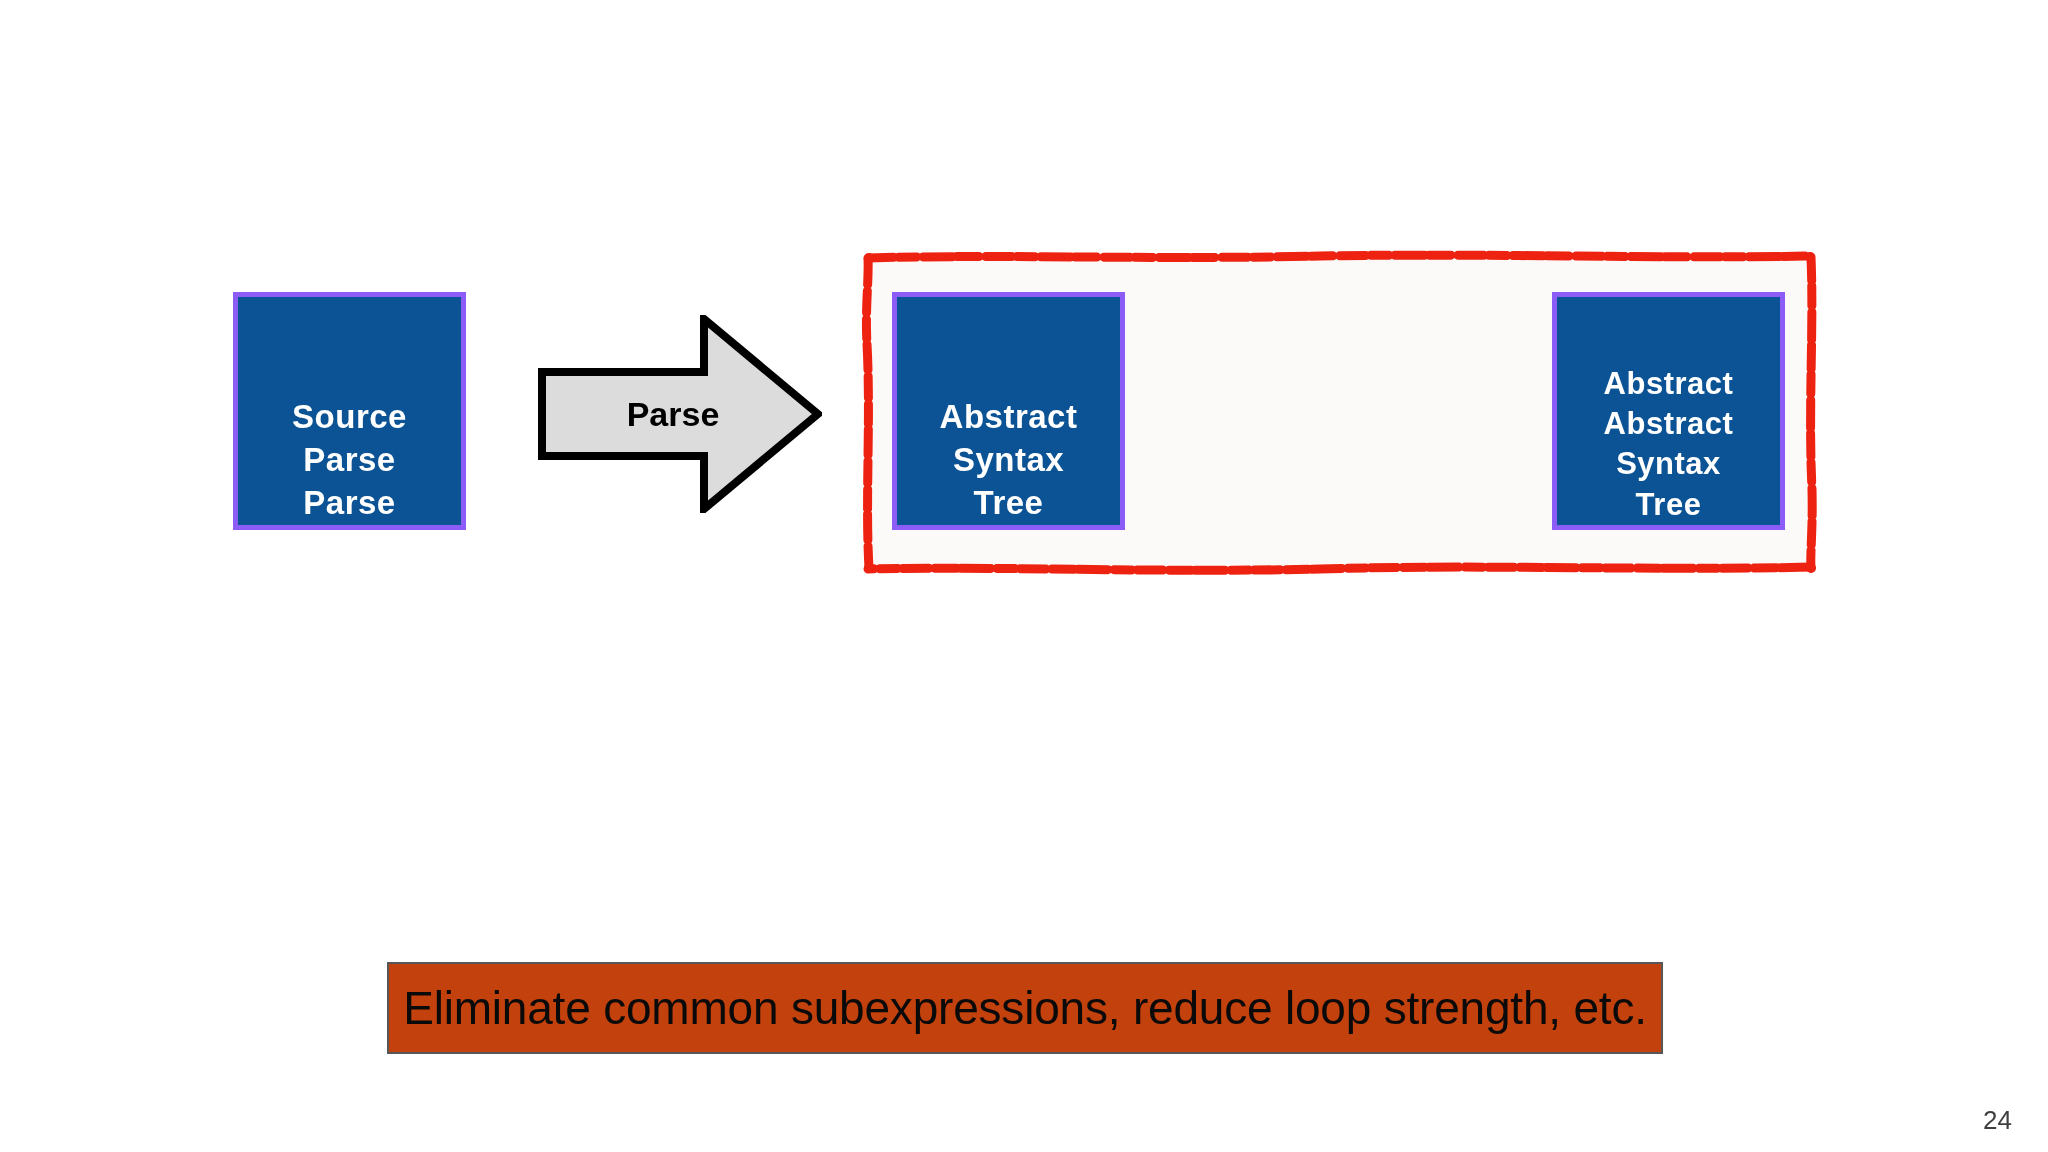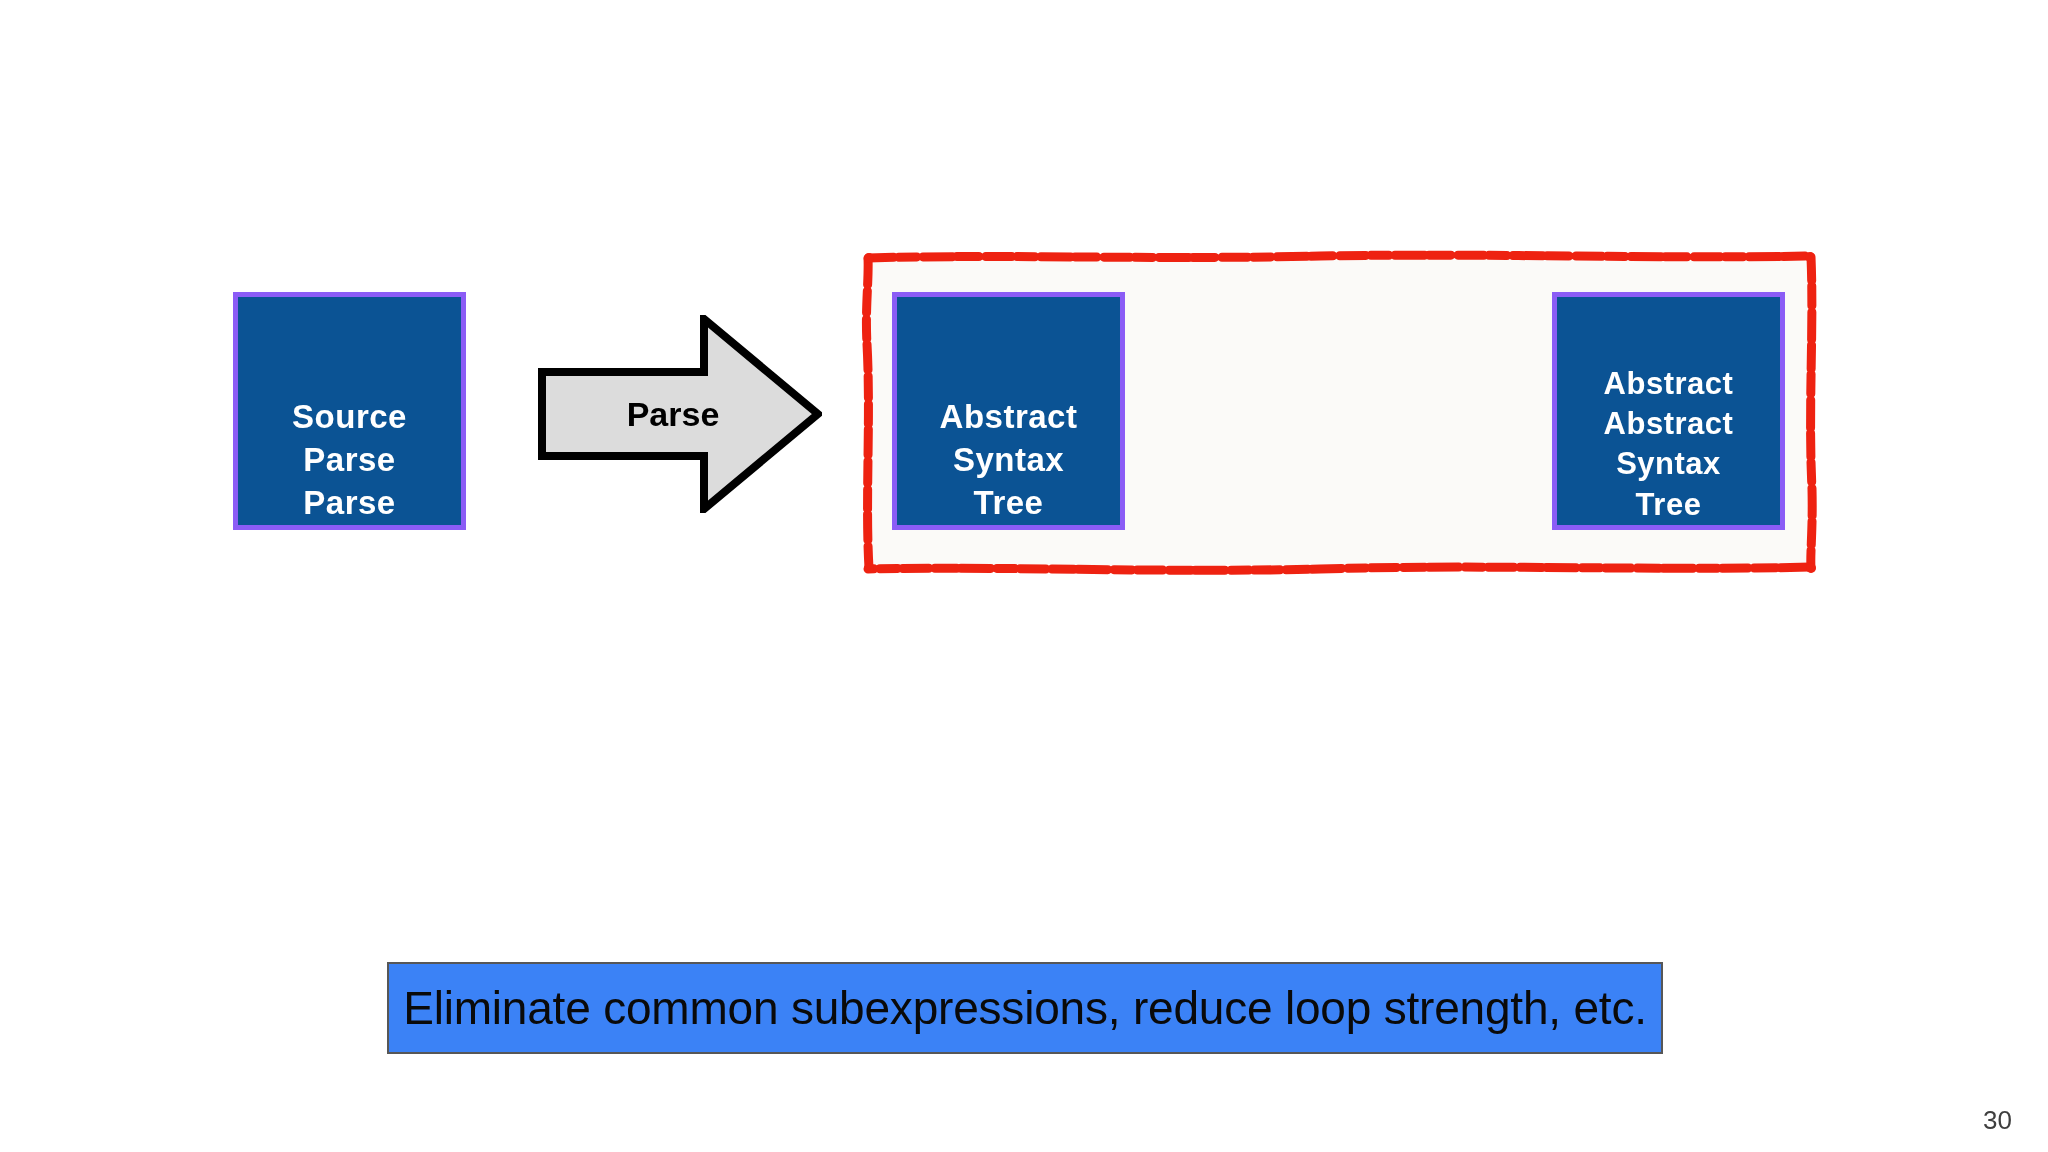--- a/index.html
+++ b/index.html
@@ -88,21 +88,21 @@
   }
 
   
   #caption-box {
     position: absolute;
     left: 387px;
     top: 962px;
     width: 1276px;
     height: 92px;
     border: 2px solid #575757;
-    background: #3b82f6;
+    background: #c2410c;
     box-sizing: border-box;
     display: flex;
     align-items: center;
     justify-content: center;
   }
   #caption-text {
     font-size: 46px;
     color: #0a0a0a;
     white-space: nowrap;
     letter-spacing: -0.2px;
@@ -161,15 +161,15 @@
       <circle cx="950" cy="8" r="5" fill="#ee2211"></circle>
       <circle cx="951" cy="319" r="5" fill="#ee2211"></circle>
       <circle cx="9" cy="319" r="5" fill="#ee2211"></circle>
     </svg>
   </div>
 
   <div id="caption-box">
     <span id="caption-text">Eliminate common subexpressions, reduce loop strength, etc.</span>
   </div>
 
-  <div id="slide-number">30</div>
+  <div id="slide-number">24</div>
 
 </div>
 
 </body></html>

